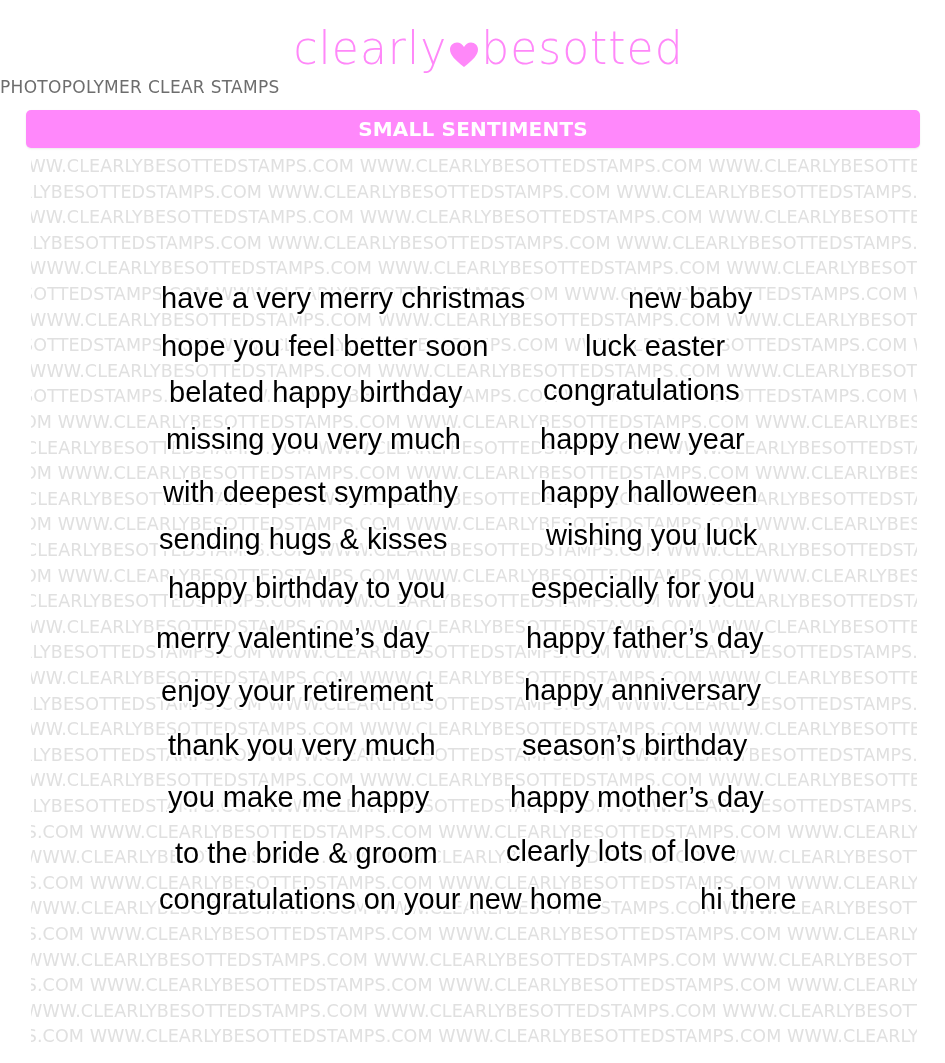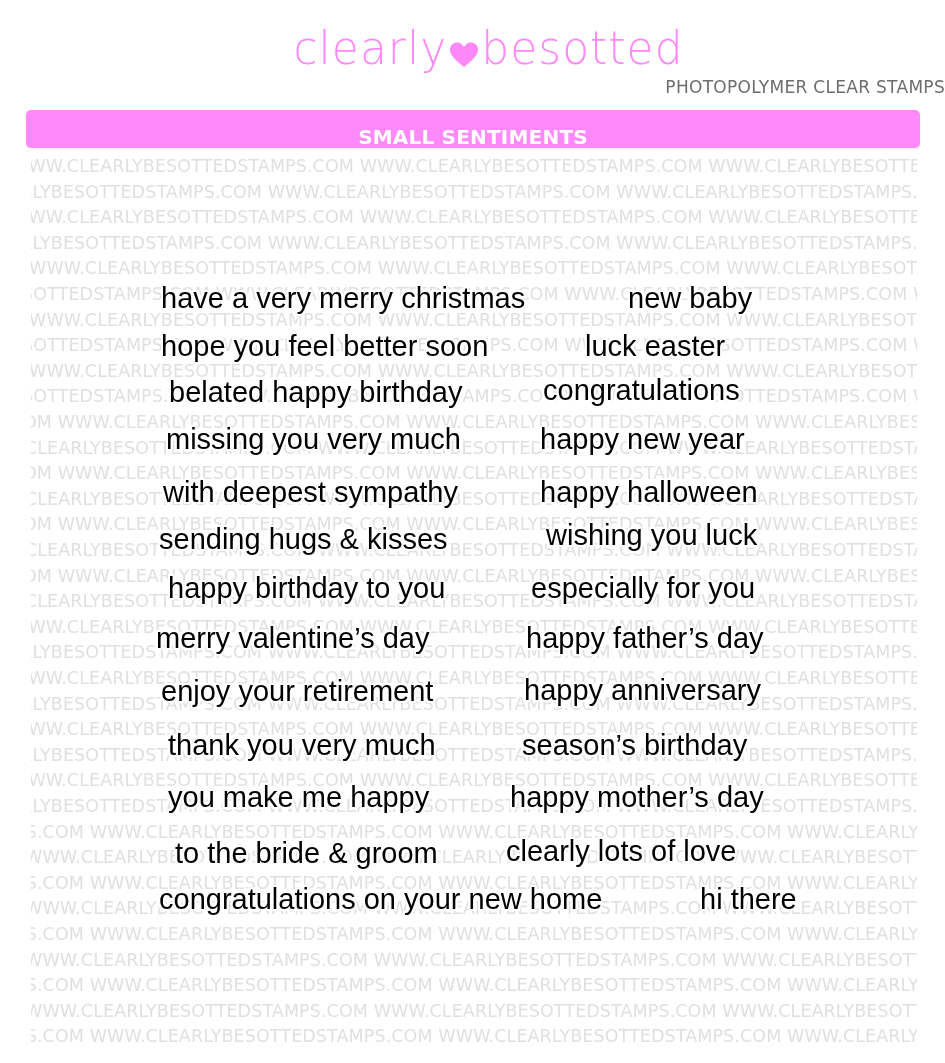--- a/index.html
+++ b/index.html
@@ -1,22 +1,22 @@
 <!DOCTYPE html>
 <html><head>
 <meta charset="utf-8">
 <style>
   html, body { margin:0; padding:0; background:#ffffff; }
   body { width:945px; height:1063px; position:relative; overflow:hidden; font-family:"Liberation Sans", sans-serif; }
   .logo { position:absolute; left:16px; top:22px; width:945px; text-align:center; }
   .logo-text { display:inline-block; color:#ff88f9; font-family:"DejaVu Sans", sans-serif; font-weight:300; font-size:44px; letter-spacing:1px; line-height:52px; transform:scaleY(1.05); }
   .logo-heart { display:inline-block; width:30px; height:28px; margin:0 2px; vertical-align:middle; position:relative; top:-4px; }
-  .subtitle { position:absolute; left:0; top:77px; width:945px; text-align:right; color:#6d6d6d; font-family:"DejaVu Sans", sans-serif; font-size:17px; letter-spacing:0.3px; }
+  .subtitle { position:absolute; left:0; top:77px; width:945px; text-align:left; color:#6d6d6d; font-family:"DejaVu Sans", sans-serif; font-size:17px; letter-spacing:0.3px; }
   .band { position:absolute; left:26px; top:110px; width:894px; height:38px; background:#ff88fb; border-radius:5px; box-shadow:0 1px 2px rgba(0,0,0,0.08); }
-  .band-title { position:absolute; left:0; top:0; width:100%; line-height:39px; text-align:center; color:#ffffff; font-family:"DejaVu Sans", sans-serif; font-weight:bold; font-size:20px; letter-spacing:0.2px;margin-top:8px; }
+  .band-title { position:absolute; left:0; top:0; width:100%; line-height:39px; text-align:center; color:#ffffff; font-family:"DejaVu Sans", sans-serif; font-weight:bold; font-size:20px; letter-spacing:0.2px; }
   .wm-area { position:absolute; left:31px; top:155px; width:886px; height:895px; overflow:hidden; }
   .wm-row { position:absolute; left:0; white-space:nowrap; font-family:"DejaVu Sans", sans-serif; font-size:17.5px; color:#e0e0e0; letter-spacing:0.1px; line-height:22px; }
   .sent { position:absolute; white-space:nowrap; font-family:"Liberation Sans", sans-serif; font-size:29px; color:#000000; line-height:34px;
           text-shadow: 2px 0 0 #fff, -2px 0 0 #fff, 0 2px 0 #fff, 0 -2px 0 #fff, 2px 2px 0 #fff, -2px -2px 0 #fff, 2px -2px 0 #fff, -2px 2px 0 #fff; }
 </style>
 </head>
 <body>
 
 <div class="logo">
   <span class="logo-text">clearly</span><span class="logo-heart"><svg width="30" height="28" viewBox="0 0 30 28">

